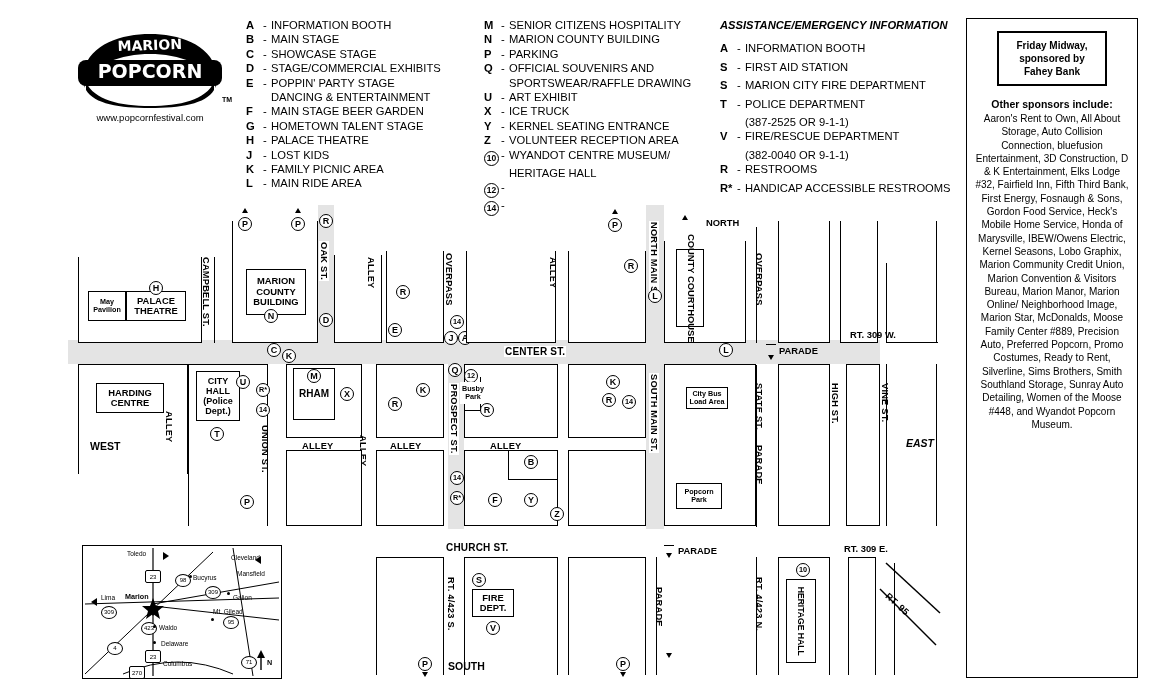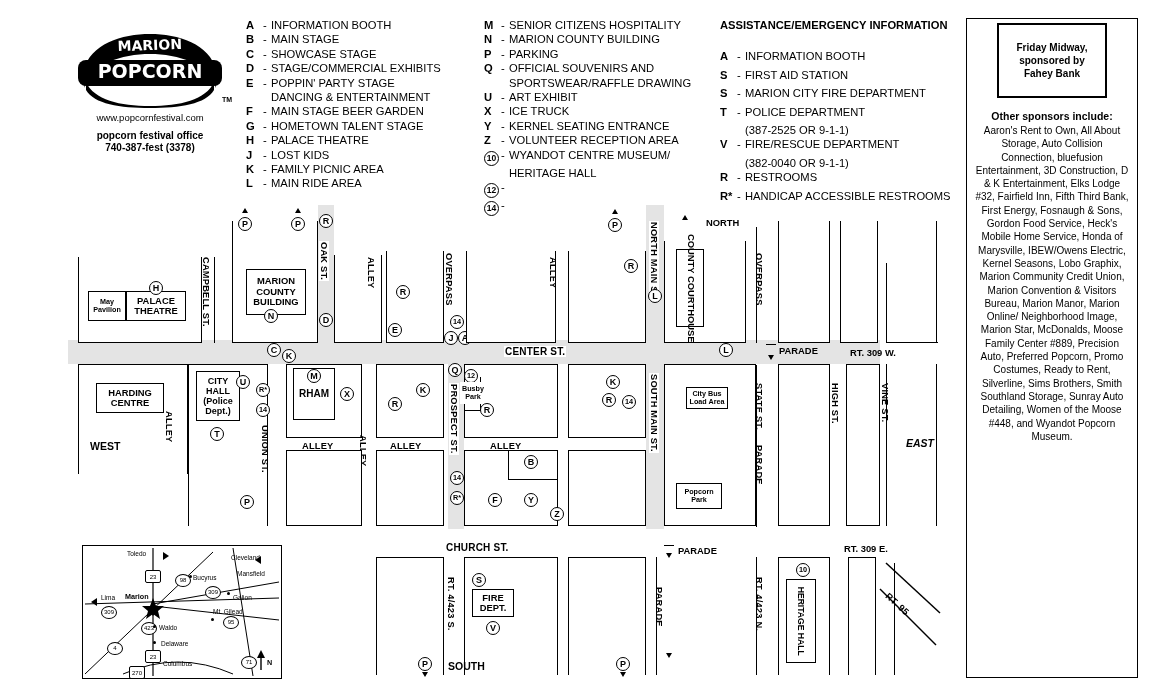--- a/index.html
+++ b/index.html
@@ -16,26 +16,26 @@
 
   .legend-col{font-size:11.2px;line-height:14.4px;}
   .legend-row{display:flex;}
   .lg-key{font-weight:bold;width:17px;flex:0 0 17px;text-align:left;}
   .lg-dash{width:8px;flex:0 0 8px;}
   .lg-txt{flex:1;}
   .lg-cont{margin-left:25px;}
   .circ-key{display:inline-block;width:13px;height:13px;line-height:13px;
       border:1.3px solid #000;border-radius:50%;font-size:8.5px;font-weight:bold;
       text-align:center;vertical-align:-2px;}
-  .legend-title{font-size:11.2px;font-weight:bold;margin-bottom:17px;}
+  .legend-title{font-size:11.2px;font-weight:bold;font-style:italic;margin-bottom:9px;}
 
   
   #sponsor-panel{left:966px;top:18px;width:172px;height:660px;
       border:1.4px solid #000;box-sizing:border-box;text-align:center;}
-  #sponsor-box{margin:4px auto 0;width:90px;border:2.5px solid #000;padding:16px 8px;
+  #sponsor-box{margin:12px auto 0;width:90px;border:2.5px solid #000;padding:6px 8px;
       font-size:10px;font-weight:bold;line-height:13px;}
   #sponsor-head{font-size:10.5px;font-weight:bold;margin-top:12px;}
   #sponsor-list{font-size:10px;line-height:13.3px;margin-top:2px;padding:0 7px;}
 
   
   #map{left:68px;top:205px;width:880px;height:480px;}
   .blk{position:absolute;border:1.6px solid #000;background:#fff;box-sizing:border-box;}
   .blk-open{position:absolute;background:#fff;box-sizing:border-box;}
   .street{position:absolute;background:#e4e4e4;}
   .lbl{position:absolute;font-size:9.3px;font-weight:bold;white-space:nowrap;
@@ -85,24 +85,20 @@
       </g>
       <g fill="#fff" font-family="DejaVu Sans, sans-serif" font-weight="bold" text-anchor="middle">
         <text x="80" y="20" font-size="14" transform="rotate(-2 80 20)">MARION</text>
         <text x="80" y="48" font-size="19">POPCORN</text>
         <text x="80" y="70" font-size="15">FESTIVAL</text>
       </g>
     </svg>
     <span class="logo-tm">TM</span>
   </div>
   <div class="logo-url">www.popcornfestival.com</div>
-  <div class="logo-office">
-    <div>popcorn festival office</div>
-    <div>740-387-fest (3378)</div>
-  </div>
 </div>
 
 <div class="abs legend-col" id="legend-left" style="left:246px;top:18px;width:235px;">
     <div class="legend-row">
       <span class="lg-key">A</span>
       <span class="lg-dash">-</span>
       <span class="lg-txt">INFORMATION BOOTH</span>
     </div>
     <div class="legend-row">
       <span class="lg-key">B</span>
@@ -348,21 +344,21 @@
   <div class="vline" style="left:688px;top:22px;height:116px;"></div>
 
   <div class="blk-open" style="left:710px;top:16px;width:52px;height:122px;
        border-left:1.6px solid #000;border-bottom:1.6px solid #000;border-right:1.6px solid #000;"></div>
   <div class="blk-open" style="left:772px;top:16px;width:38px;height:122px;
        border-left:1.6px solid #000;border-bottom:1.6px solid #000;border-right:1.6px solid #000;"></div>
   <div class="vline" style="left:818px;top:58px;height:80px;"></div>
   <div class="hline" style="left:818px;top:137px;width:52px;"></div>
   <div class="vline" style="left:868px;top:16px;height:122px;"></div>
 
-  <div class="txt" style="left:782px;top:142px;">RT. 309 W.</div>
+  <div class="txt" style="left:782px;top:124px;">RT. 309 W.</div>
 
   <div class="lbl lbl-bg" style="left:436px;top:141px;font-size:10px;">CENTER ST.</div>
   <div class="mark" style="left:651px;top:138px;">L</div>
 
   <div class="txt" style="left:711px;top:140px;">PARADE</div>
   <div class="arrowdn" style="left:700px;top:150px;"></div>
   <div class="hline" style="left:698px;top:139px;width:10px;"></div>
 
   <div class="blk-open" style="left:10px;top:159px;width:110px;height:110px;
        border-left:1.6px solid #000;border-right:1.6px solid #000;border-top:1.6px solid #000;"></div>

